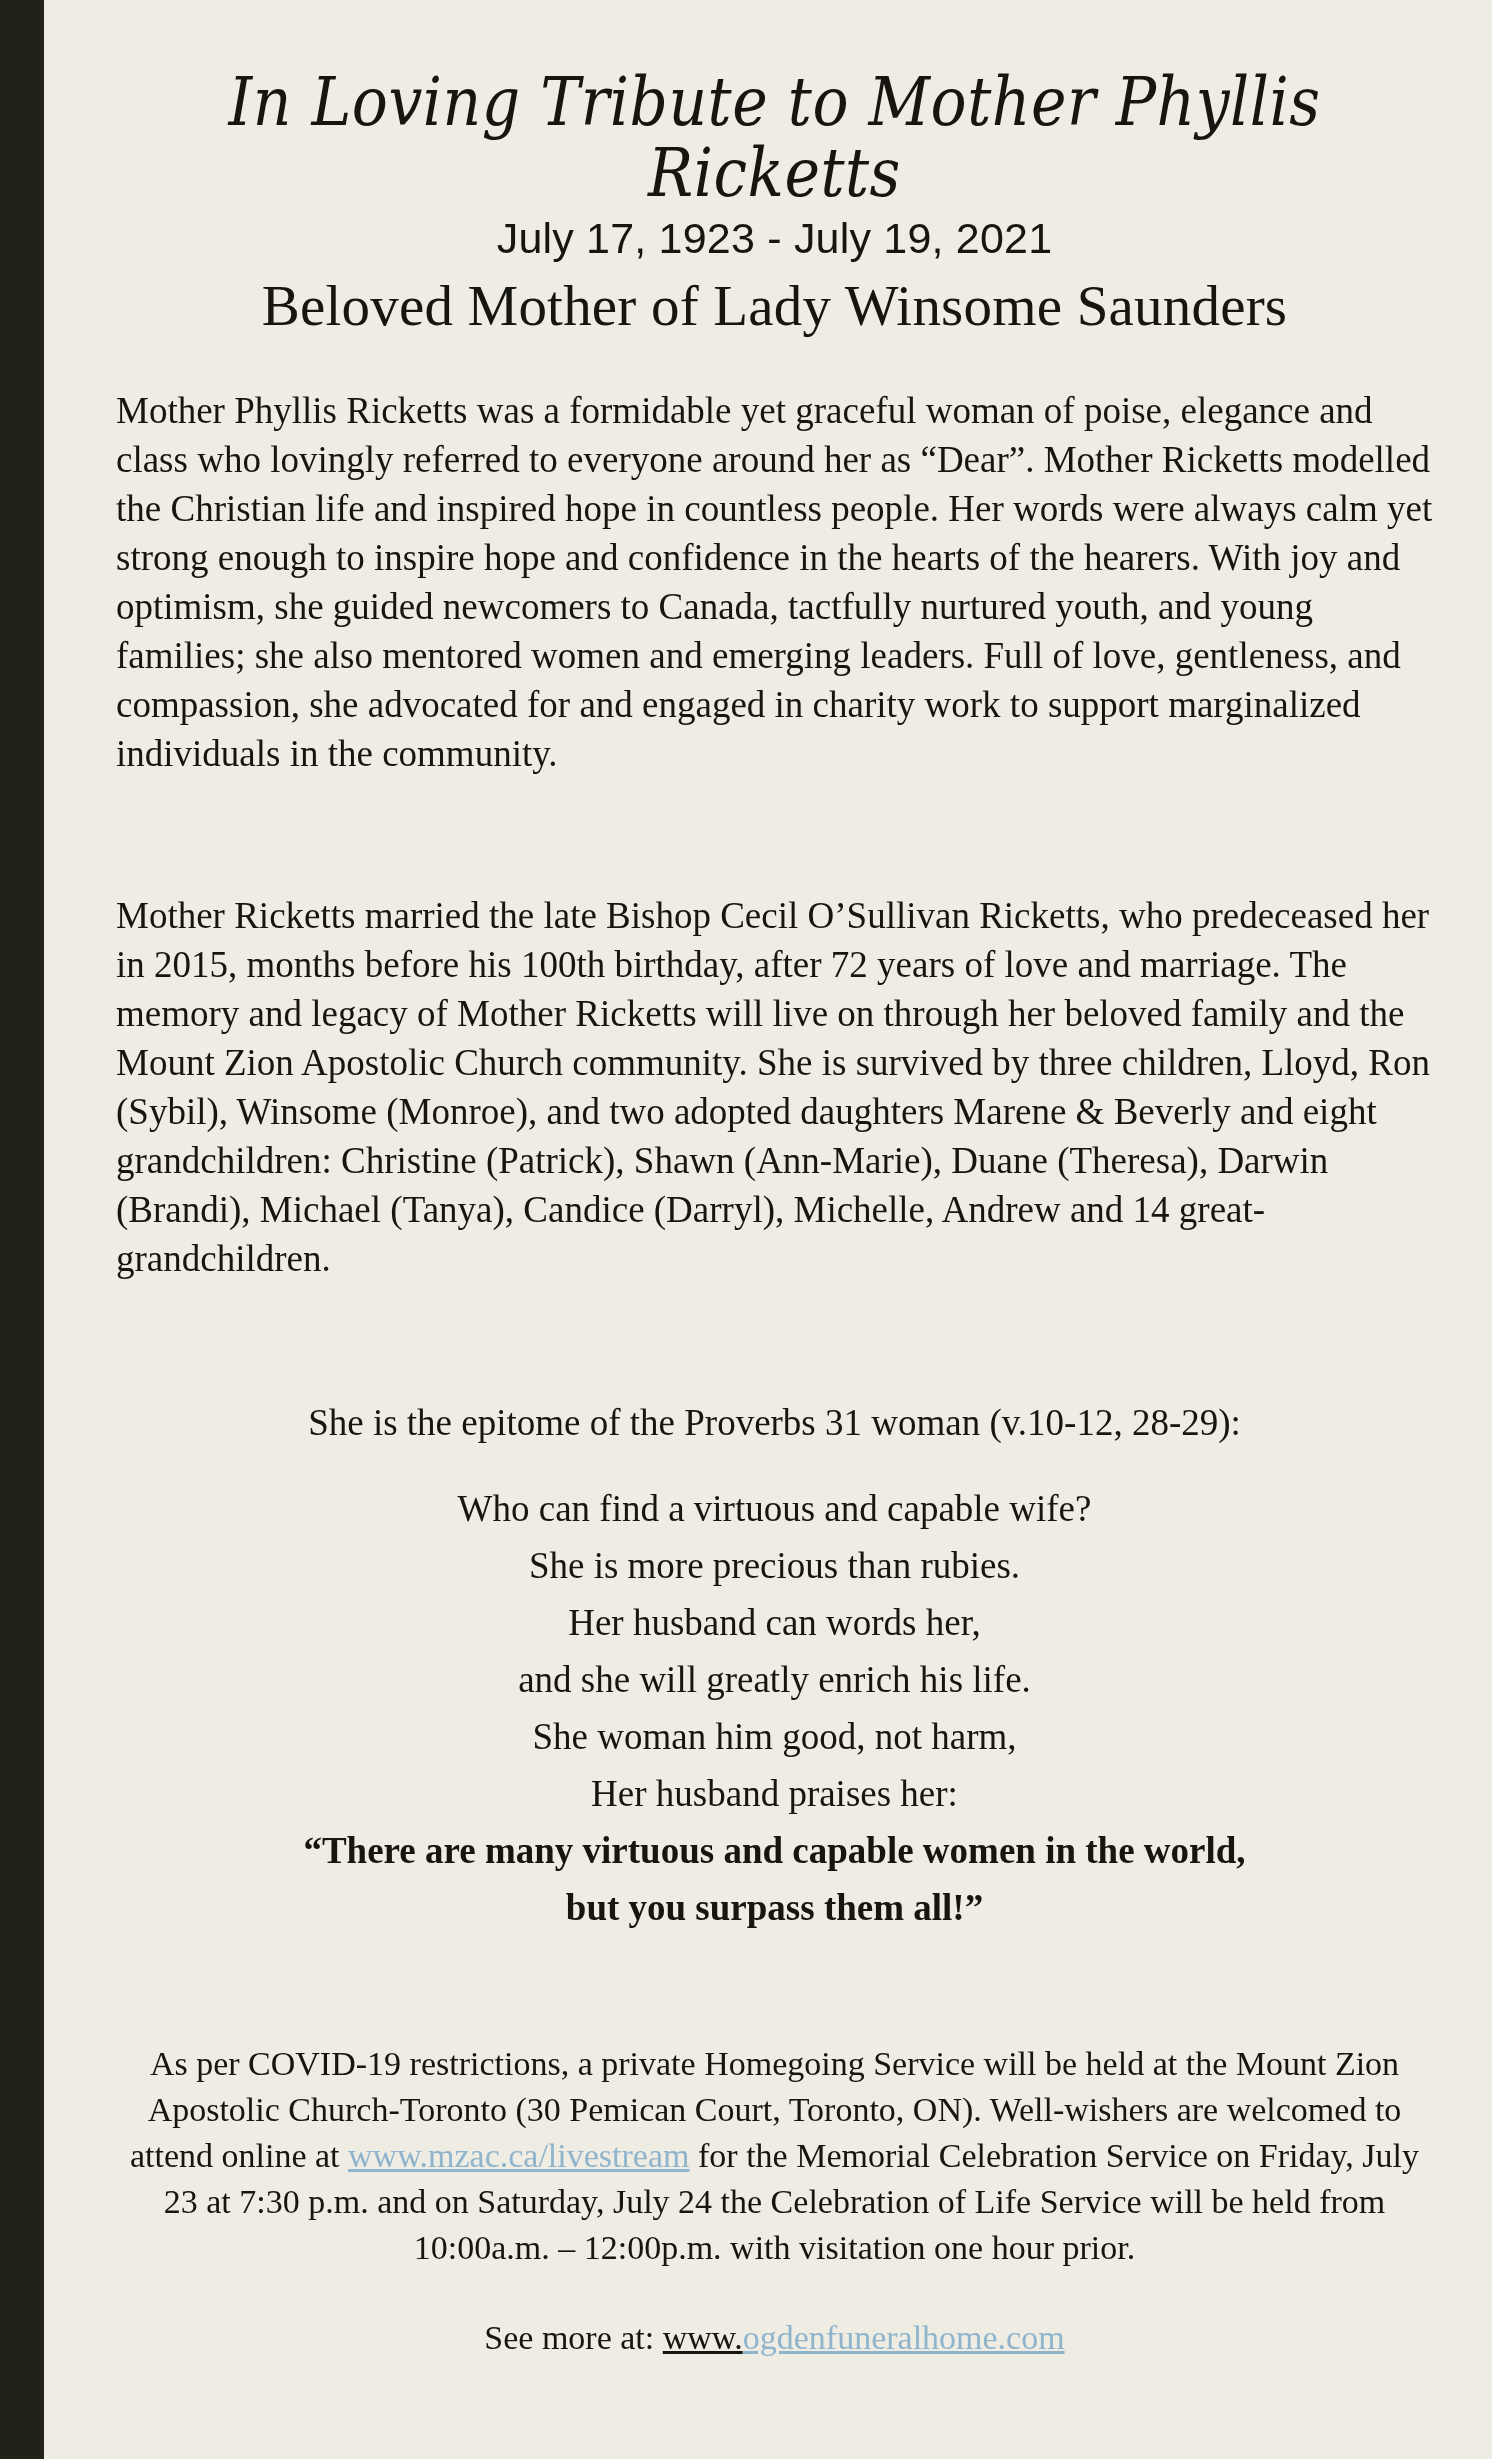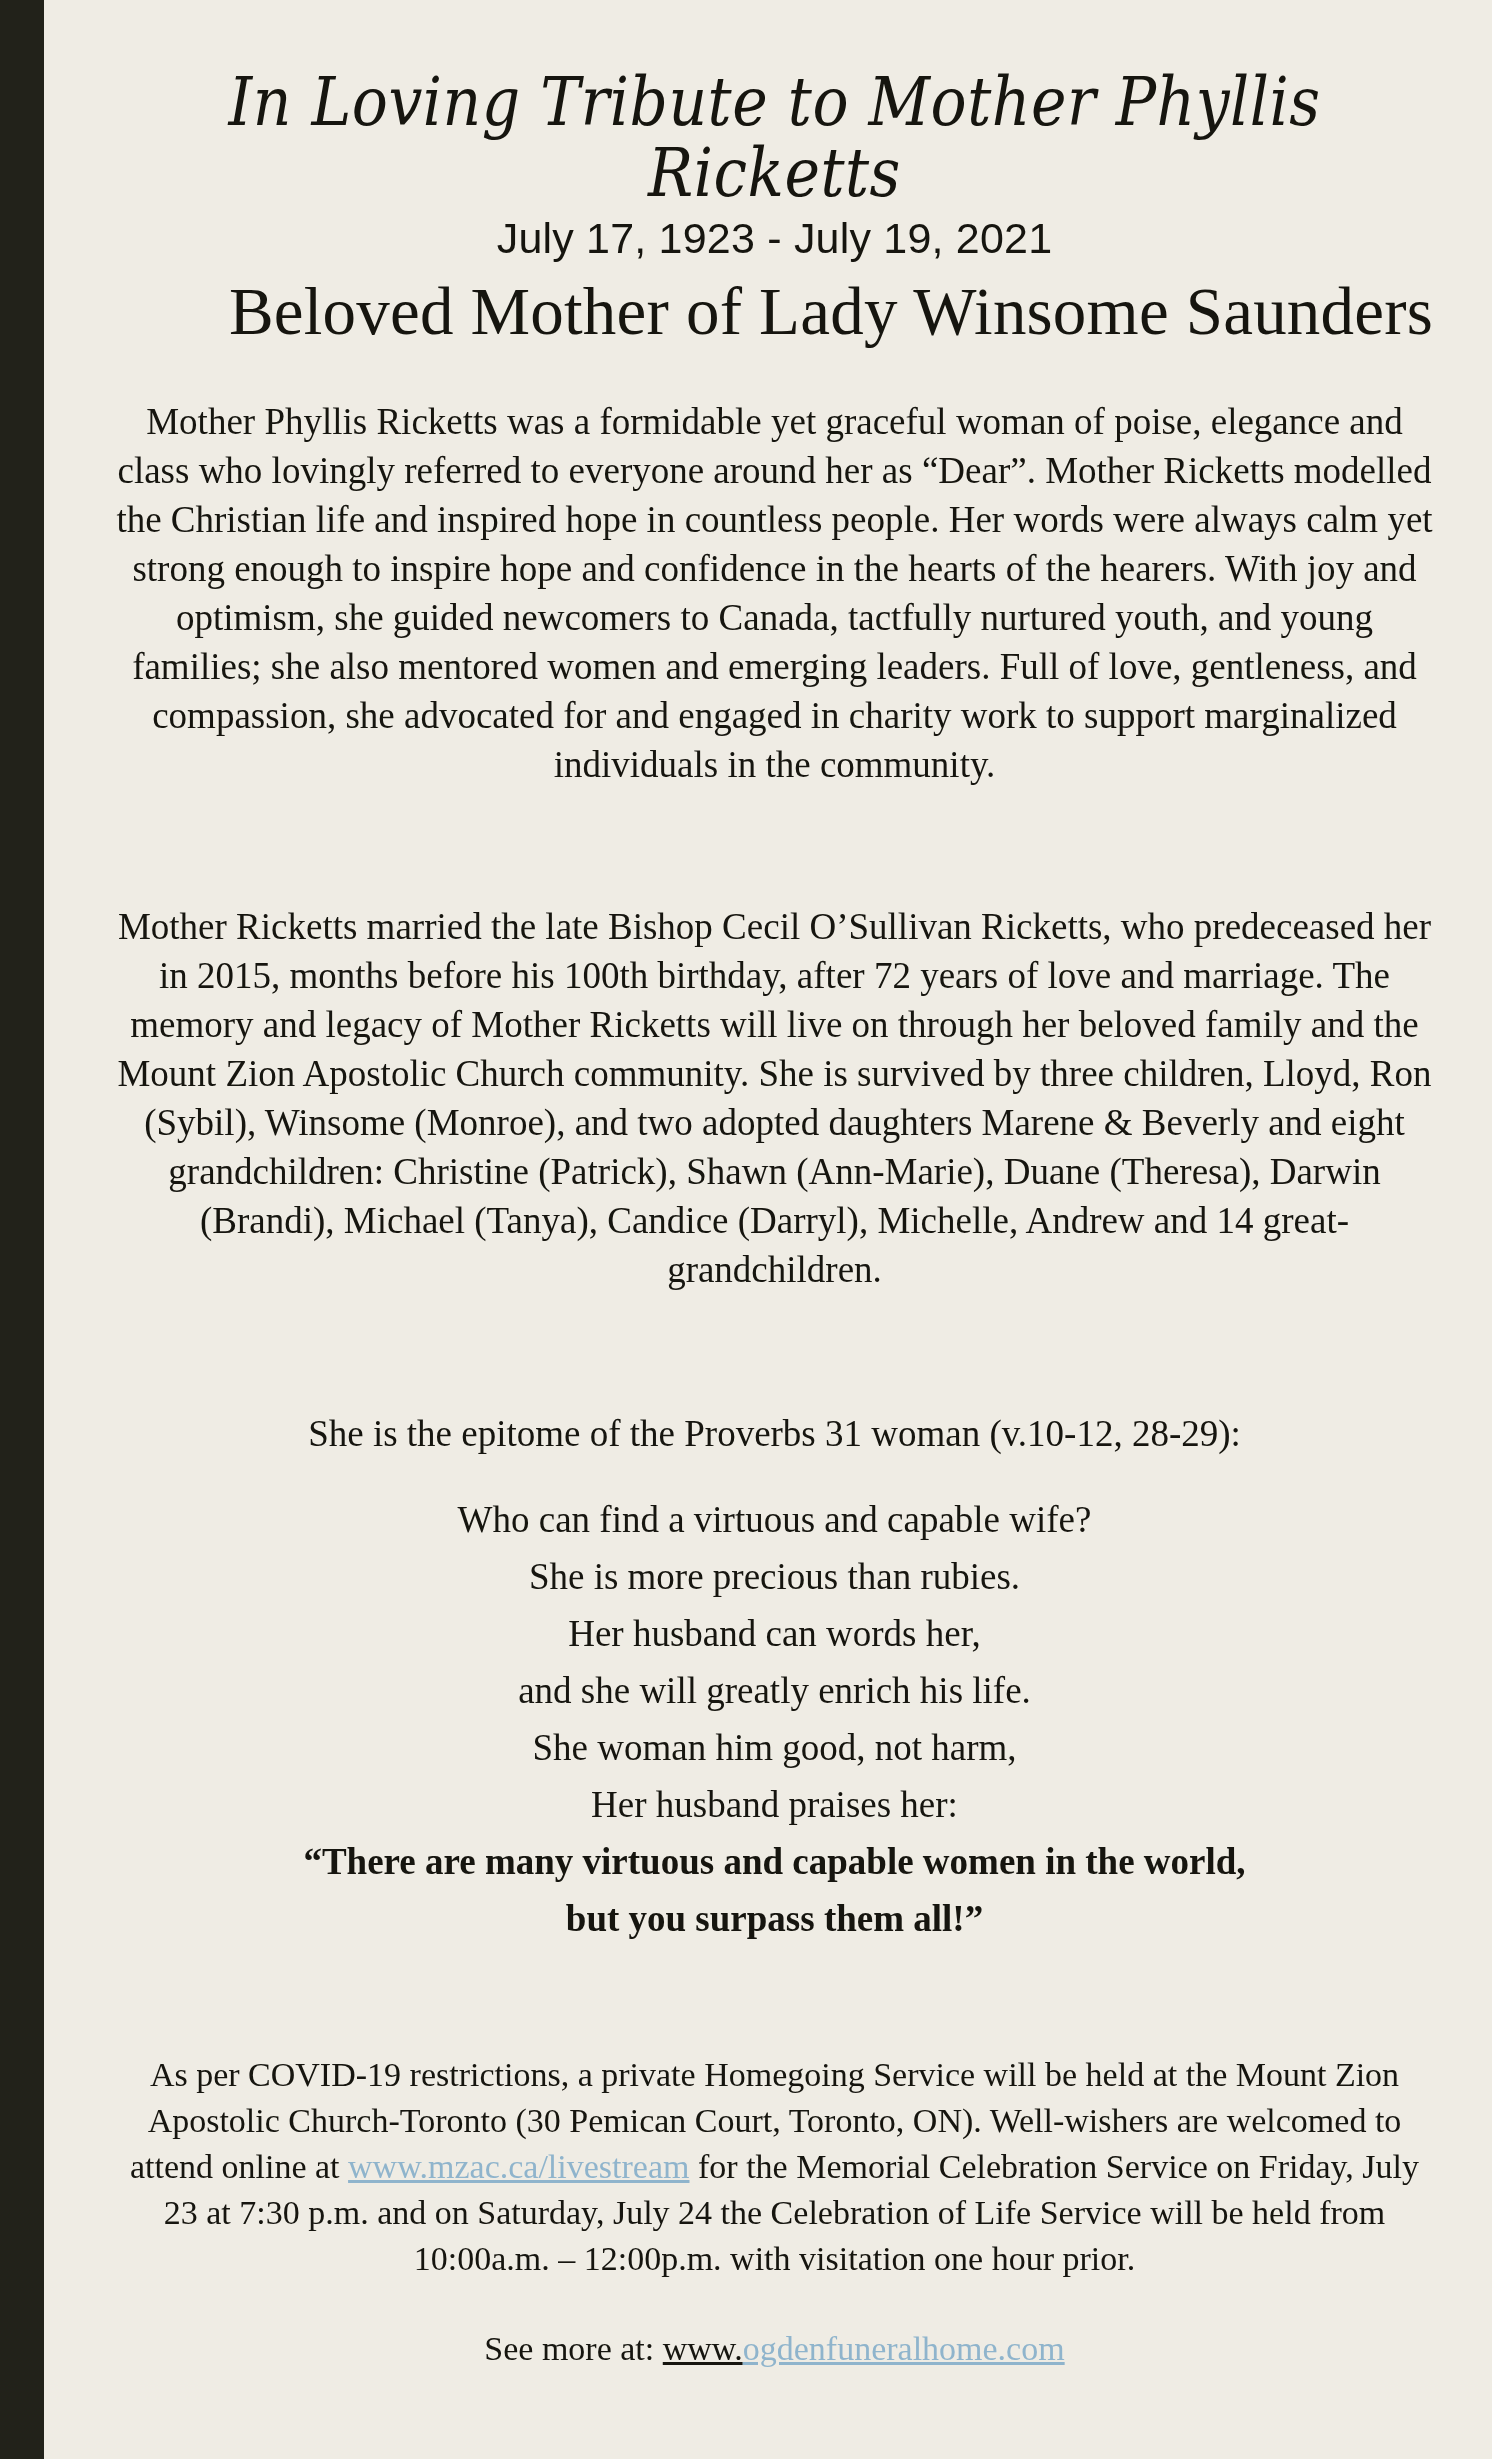--- a/index.html
+++ b/index.html
@@ -72,35 +72,35 @@
     line-height: 1.1;
     text-align: center;
     color: #16150f;
     margin: 0;
     padding-top: 29px;
     letter-spacing: 0.2px;
   }
 
   .beloved-line {
     font-family: "Liberation Serif", "DejaVu Serif", serif;
-    font-size: 67px;
+    font-size: 57px;
     line-height: 1.12;
-    text-align: right;
+    text-align: center;
     color: #16150f;
     margin: 0;
     padding-top: 11.5px;
     letter-spacing: 0.2px;
   }
 
   
   .body-para {
     font-family: "Liberation Serif", "DejaVu Serif", serif;
     font-size: 37px;
     line-height: 49px;
-    text-align: center;
+    text-align: left;
     color: #16150f;
     margin: 0;
   }
 
   #para-tribute { padding-top: 48px; }
   #para-family  { padding-top: 113px; }
 
   .proverbs-intro {
     font-family: "Liberation Serif", "DejaVu Serif", serif;
     font-size: 37px;

